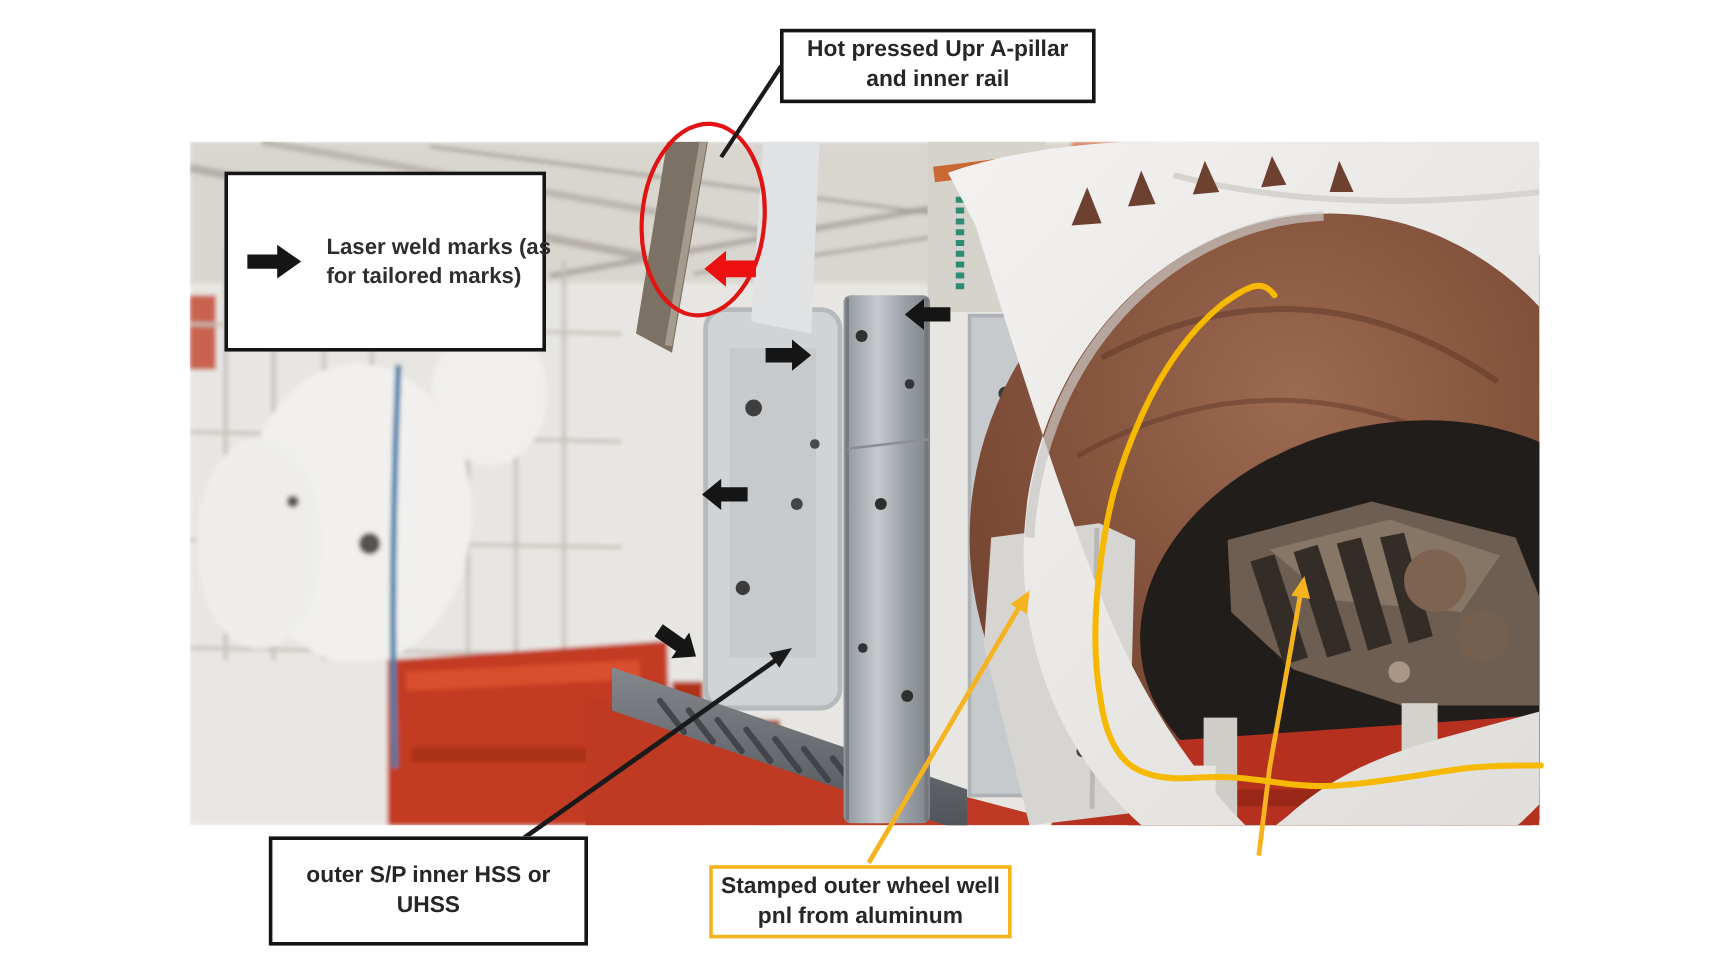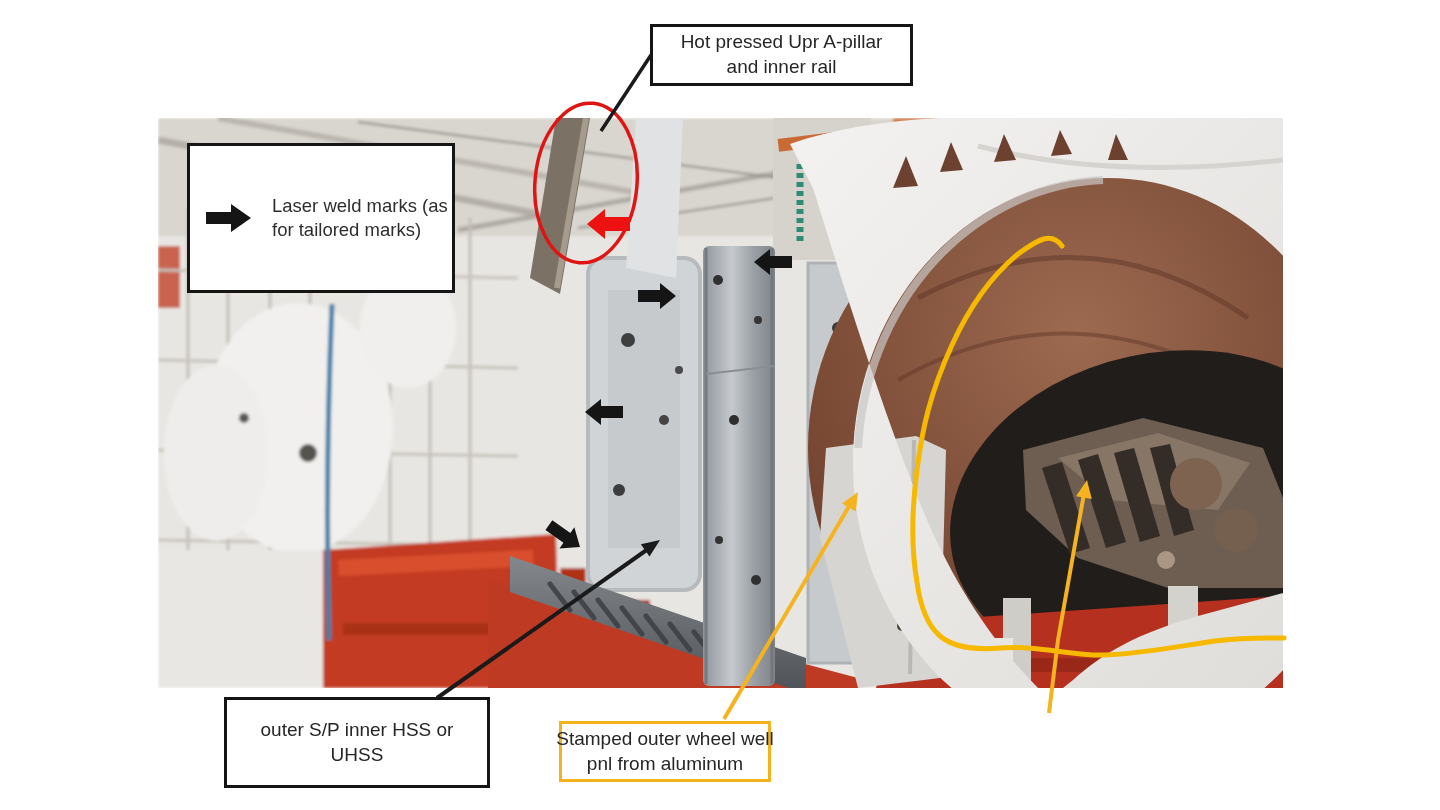--- a/index.html
+++ b/index.html
@@ -2,33 +2,33 @@
 <html><head>
 <meta charset="utf-8">
 <style>
   html,body{margin:0;padding:0;background:#ffffff;width:1440px;height:810px;overflow:hidden;
     font-family:"Liberation Sans", sans-serif;}
   .stage{position:relative;width:1440px;height:810px;background:#fff;}
   .photo{position:absolute;left:158px;top:118px;width:1125px;height:570px;overflow:hidden;}
   .overlay{position:absolute;left:0;top:0;width:1440px;height:810px;pointer-events:none;}
   .callout{position:absolute;background:#ffffff;border:3px solid #151515;color:#262626;
     display:flex;flex-direction:column;justify-content:center;align-items:center;
-    text-align:center;font-size:19px;line-height:1.3;z-index:5;box-sizing:border-box;}
+    text-align:center;font-size:19px;line-height:1.3;z-index:5;box-sizing:border-box;font-weight:bold;}
   .callout .ln{display:block;white-space:nowrap;}
   .callout.yellow{border-color:#f2b31d;}
   .legend{position:absolute;left:187px;top:143px;width:268px;height:150px;background:#fff;
     border:3px solid #151515;z-index:5;box-sizing:border-box;display:flex;flex-direction:column;
-    justify-content:center;gap:14px;padding:6px 8px 6px 16px;}
+    justify-content:center;gap:14px;padding:6px 8px 6px 16px;font-weight:bold;}
   .legend-row{display:flex;align-items:center;gap:20px;}
   .legend-row .txt{font-size:18.5px;line-height:1.3;color:#2e2e2e;}
   .legend-row .txt .ln{display:block;white-space:nowrap;}
   .arrow-ic{flex:0 0 auto;}
   #top-callout{left:650px;top:24px;width:263px;height:62px;}
   #bl-callout{left:224px;top:697px;width:266px;height:91px;}
-  #bm-callout{left:559px;top:721px;width:212px;height:61px;}
+  #bm-callout{left:591px;top:721px;width:252px;height:61px;}
   #br-callout{left:917px;top:713px;width:264px;height:65px;}
 </style>
 </head>
 <body>
 
 <div class="stage">
 
   <div class="photo">
     <svg width="1125" height="570" viewBox="0 0 1125 570">
       <defs>

